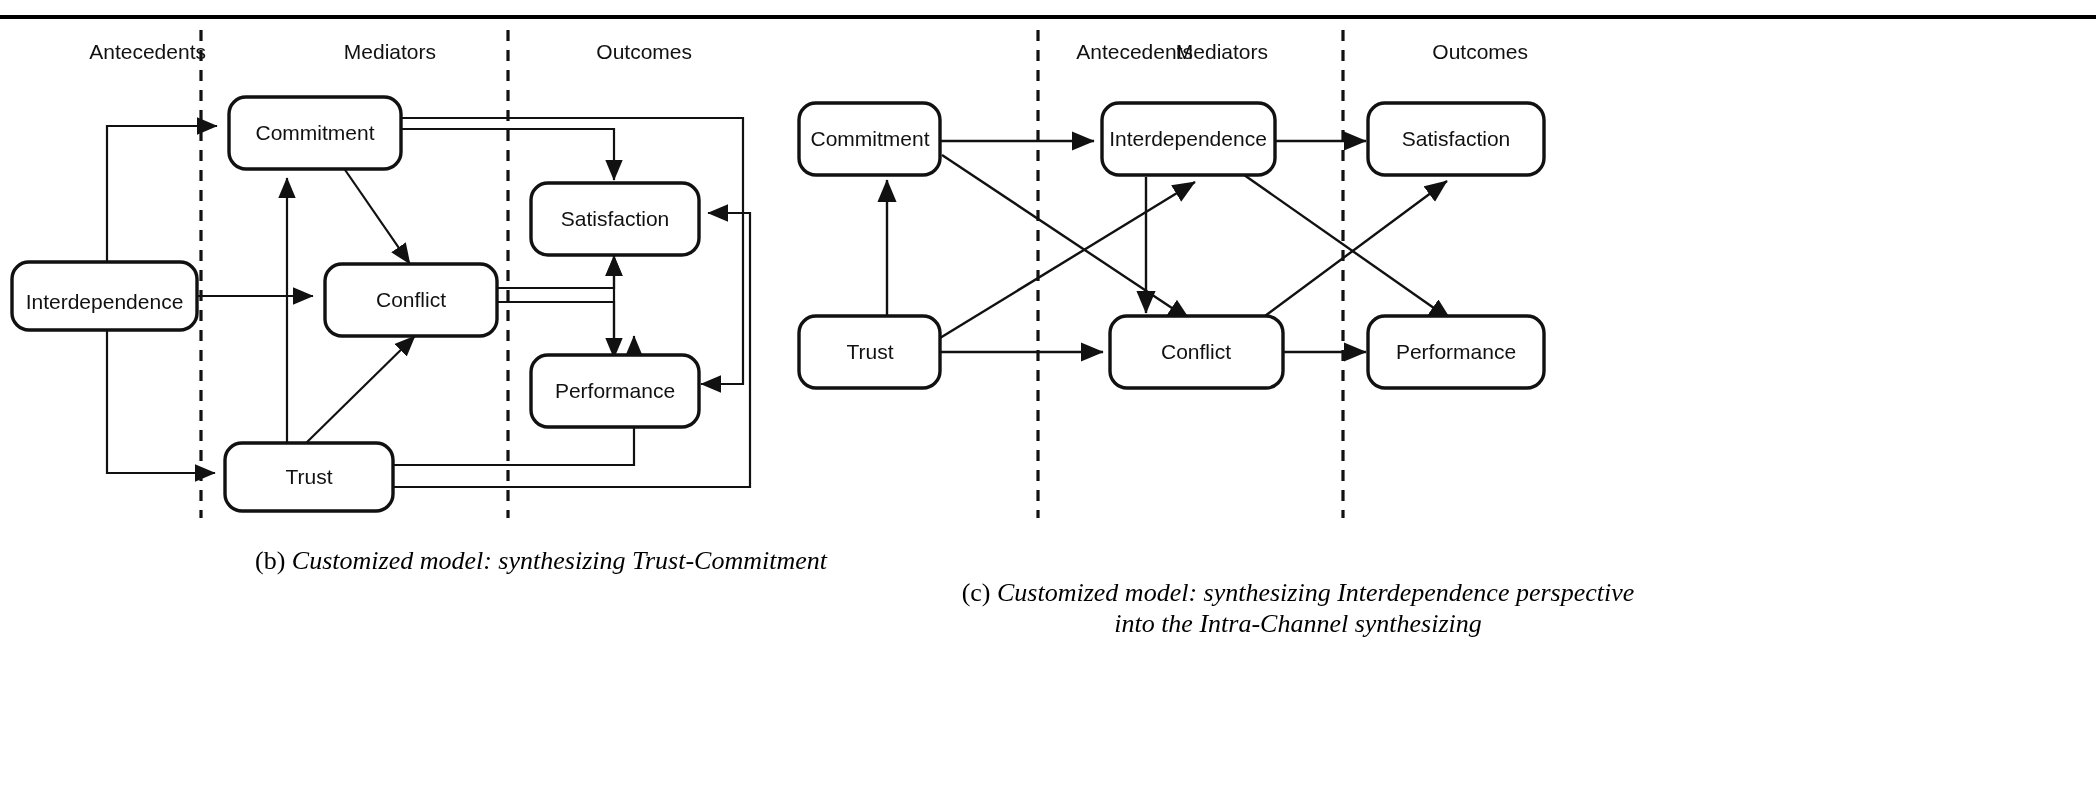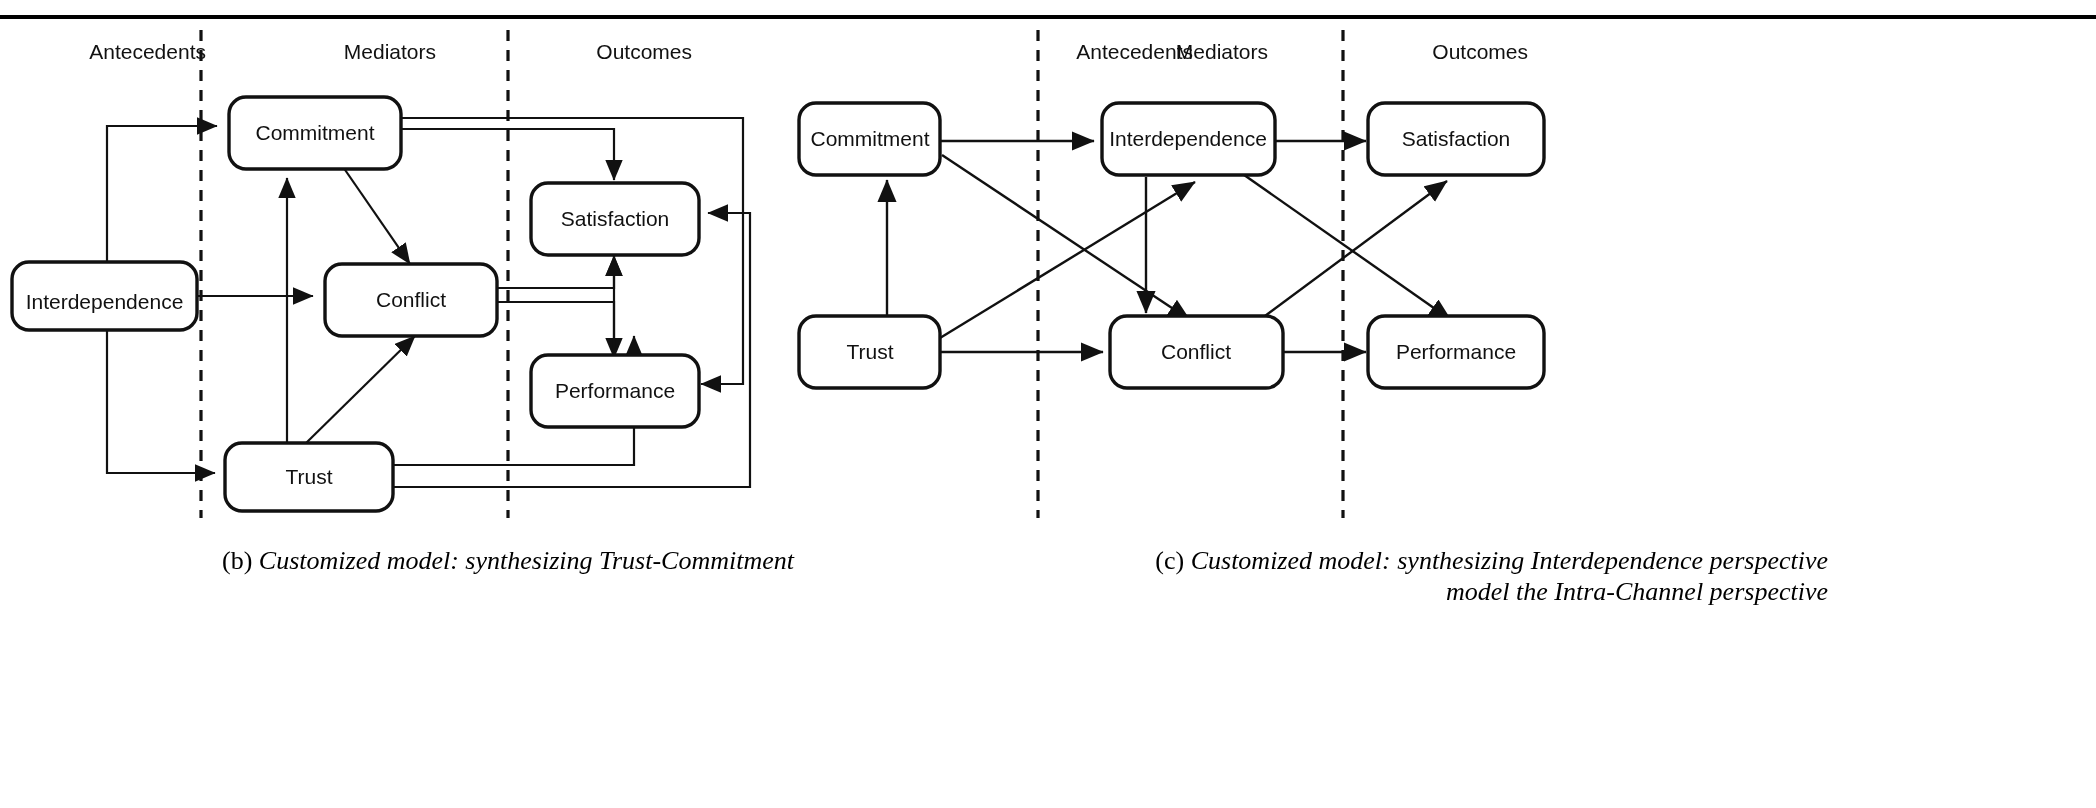--- a/index.html
+++ b/index.html
@@ -88,21 +88,21 @@
       <rect x="531" y="183" width="168" height="72" rx="17" ry="17" fill="#fff" stroke="#111" stroke-width="3.4"></rect>
       <text class="nodelabel" x="615" y="220" text-anchor="middle" dominant-baseline="middle">Satisfaction</text>
     </g>
 
     <g>
       <rect x="531" y="355" width="168" height="72" rx="17" ry="17" fill="#fff" stroke="#111" stroke-width="3.4"></rect>
       <text class="nodelabel" x="615" y="392" text-anchor="middle" dominant-baseline="middle">Performance</text>
     </g>
   </svg>
 
-  <div class="caption" style="left:43px;top:546px;width:930px;">
+  <div class="caption" style="left:76px;top:546px;width:930px;">
     <span class="tagno">(b)</span>
     <span>Customized model: synthesizing Trust-Commitment</span>
     <br>
   </div>
 </div>
 
 <div class="panel" id="panel-c">
 
   <div class="colhead" style="left:-55px;top:40px;width:200px;">Antecedents</div>
   <div class="colhead" style="left:20px;top:40px;width:200px;">Mediators</div>
@@ -165,19 +165,19 @@
       <rect x="320" y="103" width="176" height="72" rx="17" ry="17" fill="#fff" stroke="#111" stroke-width="3.4"></rect>
       <text class="nodelabel" x="408" y="140" text-anchor="middle" dominant-baseline="middle">Satisfaction</text>
     </g>
 
     <g>
       <rect x="320" y="316" width="176" height="72" rx="17" ry="17" fill="#fff" stroke="#111" stroke-width="3.4"></rect>
       <text class="nodelabel" x="408" y="353" text-anchor="middle" dominant-baseline="middle">Performance</text>
     </g>
   </svg>
 
-  <div class="caption" style="left:-280px;top:546px;width:1060px;text-align:right;">
+  <div class="caption" style="left:-280px;top:578px;width:1060px;">
     <span class="tagno">(c)</span>
     <span>Customized model: synthesizing Interdependence perspective</span>
     <br>
-    <span>model the Intra-Channel perspective</span>
+    <span>into the Intra-Channel synthesizing</span>
   </div>
 </div>
 
 </body></html>

